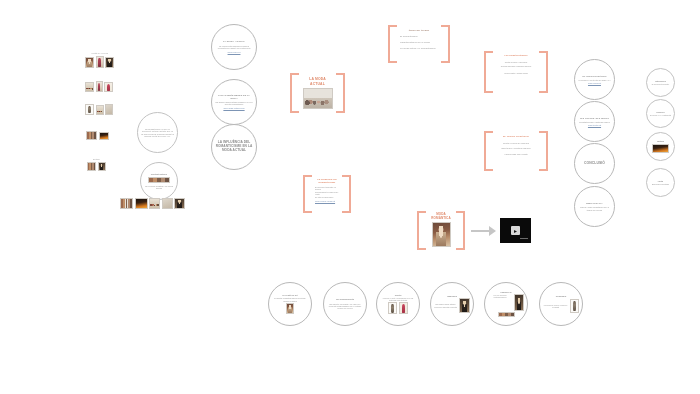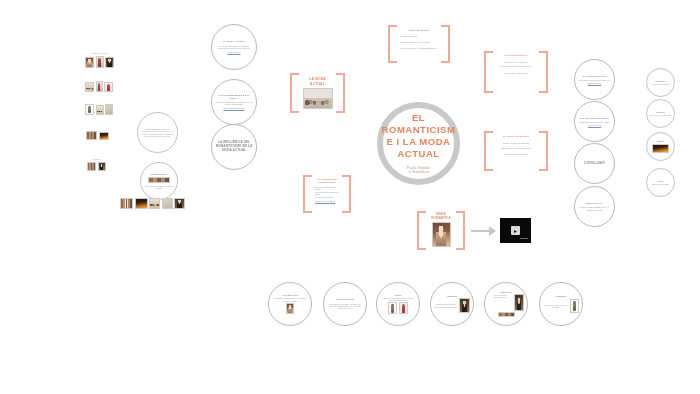--- a/index.html
+++ b/index.html
@@ -432,28 +432,20 @@
     <span class="bk left"></span>
     <span class="bk right"></span>
     <span class="bk-inner" style="justify-content:flex-start;padding-top:4px;">
       <span class="bk-title" style="font-size:2.5px;color:#a98c7d;">Índex del treball</span>
       <span class="bk-text" style="font-size:2.4px;margin-top:3px;">El Romanticisme</span>
       <span class="bk-text" style="font-size:2.4px;margin-top:3px;">Característiques de la moda</span>
       <span class="bk-text" style="font-size:2.4px;margin-top:3px;">La moda actual i el Romanticisme</span>
     </span>
   </div>
 
-  <div id="main-title" class="node" style="left:377px; top:102px; width:83px; height:83px;">
-    <span class="mt-text">EL</span>
-    <span class="mt-text">ROMANTICISM</span>
-    <span class="mt-text">E I LA MODA</span>
-    <span class="mt-text">ACTUAL</span>
-    <span class="mt-author">Paula Rebollo</span>
-    <span class="mt-author" style="margin-top:0;">1r Batxillerat</span>
-  </div>
 
   <div class="bracket" style="left:484px; top:51px; width:64px; height:42px;">
     <span class="bk left"></span>
     <span class="bk right"></span>
     <span class="bk-inner" style="justify-content:flex-start;padding-top:3px;">
       <span class="bk-title" style="font-size:2.2px;">Les característiques</span>
       <span class="bk-text center" style="font-size:1.9px;margin-top:4px;">Teixits lleugers i vaporosos</span>
       <span class="bk-text center" style="font-size:1.9px;margin-top:2px;">Cintura marcada i mànigues amples</span>
       <span class="bk-text center" style="font-size:1.9px;margin-top:4px;">Colors pastel i detalls florals</span>
     </span>

